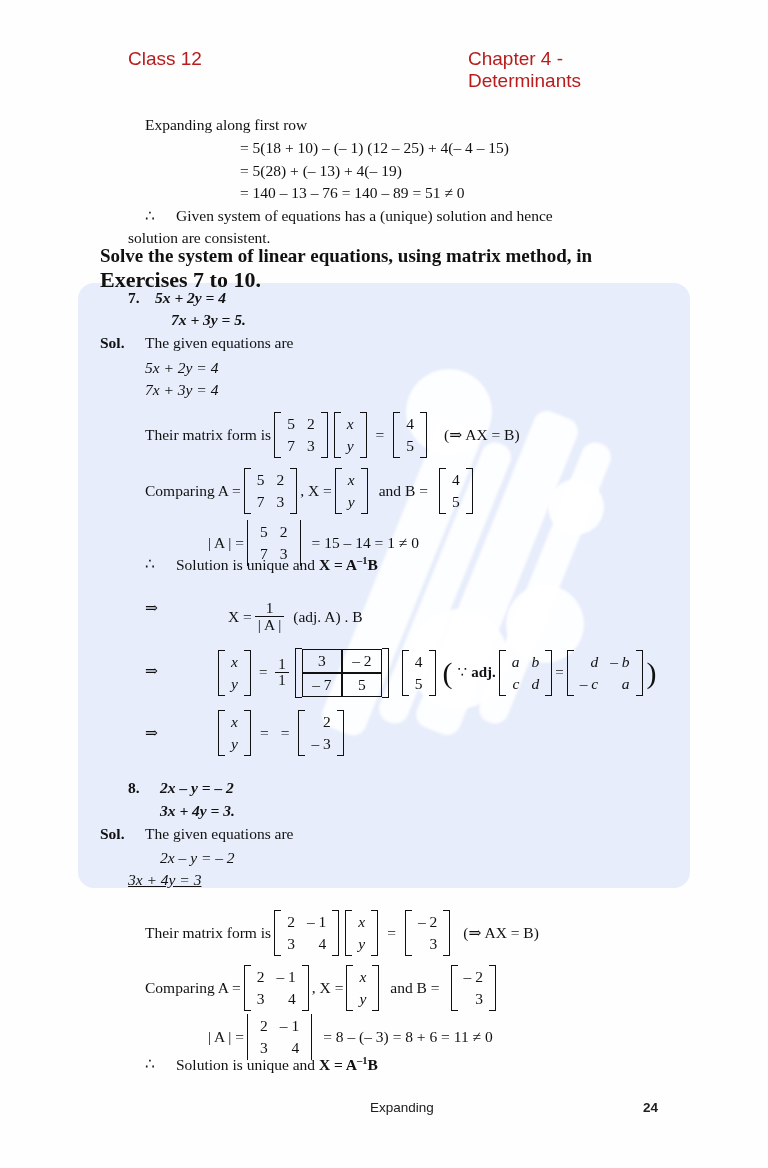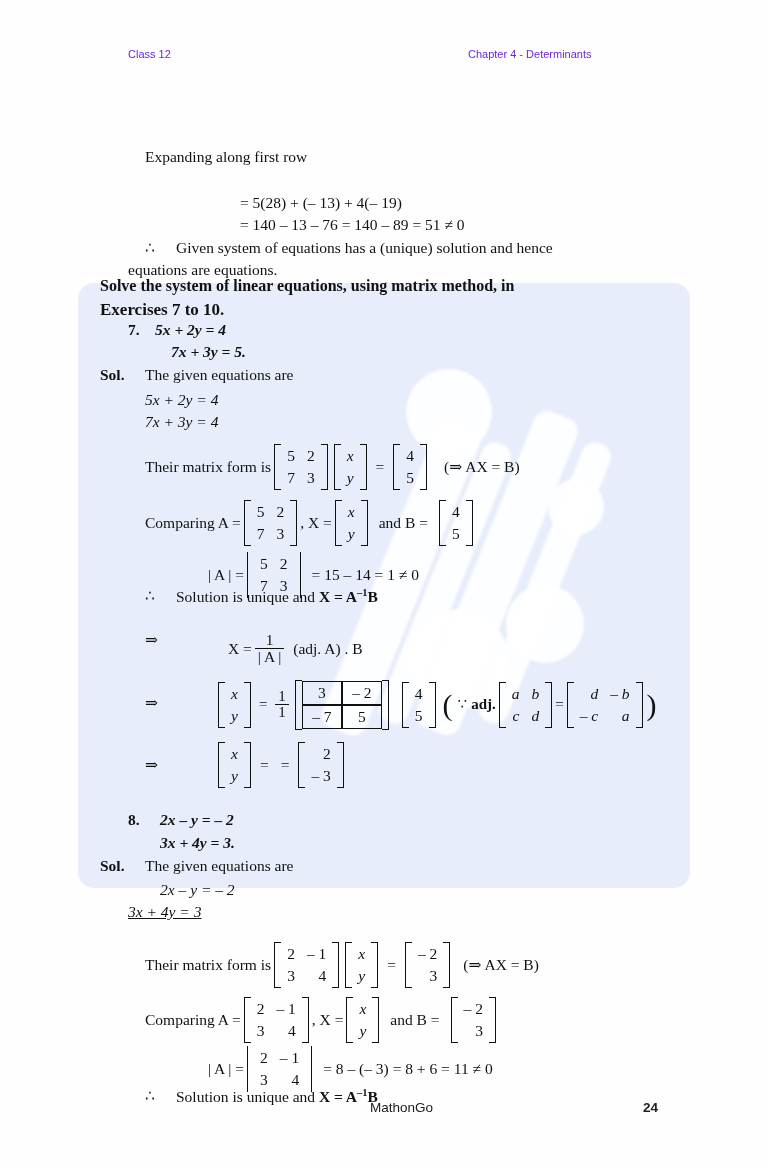--- a/index.html
+++ b/index.html
@@ -23,22 +23,22 @@
   }
 
   
   .runhead {
     position: absolute;
     top: 48px;
     left: 128px;
     right: 128px;
     height: 20px;
     font-family: "Liberation Sans", "DejaVu Sans", sans-serif;
-    font-size: 11px;
-    color: #6d28d9;
+    font-size: 19px;
+    color: #b91c1c;
   }
   .runhead .left { position: absolute; left: 0; top: 0; }
   .runhead .right { position: absolute; left: 340px; top: 0; }
 
   
   .highlight {
     position: absolute;
     left: 78px;
     top: 283px;
     width: 612px;
@@ -74,21 +74,20 @@
   
   .content {
     position: absolute;
     left: 0; top: 0; right: 0; bottom: 0;
   }
   .ln {
     position: absolute;
     font-size: 15.5px;
     line-height: 1.0;
     white-space: nowrap;
-    margin-top: 32px;
   }
   .b { font-weight: bold; }
   .it { font-style: italic; }
 
   
   .mrow {
     display: inline-flex;
     align-items: center;
     vertical-align: middle;
   }
@@ -179,28 +178,29 @@
       <i class="s4"></i>
     <i class="d1"></i>
       <i class="d2"></i>
       <i class="d3"></i>
       <i class="d4"></i>
   </div>
 
   <div class="content">
 
     <div class="ln" style="left:145px; top:117px;">Expanding along first row</div>
+    <div class="ln" style="left:240px; top:140px;">= 5(18 + 10) – (– 1) (12 – 25) + 4(– 4 – 15)</div>
     <div class="ln" style="left:240px; top:163px;">= 5(28) + (– 13) + 4(– 19)</div>
     <div class="ln" style="left:240px; top:185px;">= 140 – 13 – 76 = 140 – 89 = 51 ≠ 0</div>
     <div class="ln" style="left:145px; top:208px;">∴</div>
     <div class="ln" style="left:176px; top:208px;">Given system of equations has a (unique) solution and hence</div>
-    <div class="ln" style="left:128px; top:230px;">equations are equations.</div>
-
-    <div class="ln b" style="left:100px; top:246px; font-size:16px;">Solve the system of linear equations, using matrix method, in</div>
-    <div class="ln b" style="left:100px; top:269px; font-size:17px;">Exercises 7 to 10.</div>
+    <div class="ln" style="left:128px; top:230px;">solution are consistent.</div>
+
+    <div class="ln b" style="left:100px; top:246px; font-size:19px;">Solve the system of linear equations, using matrix method, in</div>
+    <div class="ln b" style="left:100px; top:269px; font-size:22px;">Exercises 7 to 10.</div>
 
     <div class="ln b" style="left:128px; top:290px;">7.</div>
     <div class="ln b it" style="left:155px; top:290px;">5x + 2y = 4</div>
     <div class="ln b it" style="left:171px; top:312px;">7x + 3y = 5.</div>
 
     <div class="ln b" style="left:100px; top:335px;">Sol.</div>
     <div class="ln" style="left:145px; top:335px;">The given equations are</div>
     <div class="ln it" style="left:145px; top:360px;">5x + 2y = 4</div>
     <div class="ln it" style="left:145px; top:382px;">7x + 3y = 4</div>
 
@@ -452,17 +452,17 @@
     <div class="ln" style="left:176px; top:1056px;">
       <span>Solution is unique and</span>
       <span class="b">
         <span>X = A</span><span class="sup">–1</span><span>B</span>
       </span>
     </div>
 
   </div>
 
   <div class="footer">
-    <span class="mid">MathonGo</span>
+    <span class="mid">Expanding</span>
     <span class="pg">24</span>
   </div>
 
 </div>
 
 </body></html>

